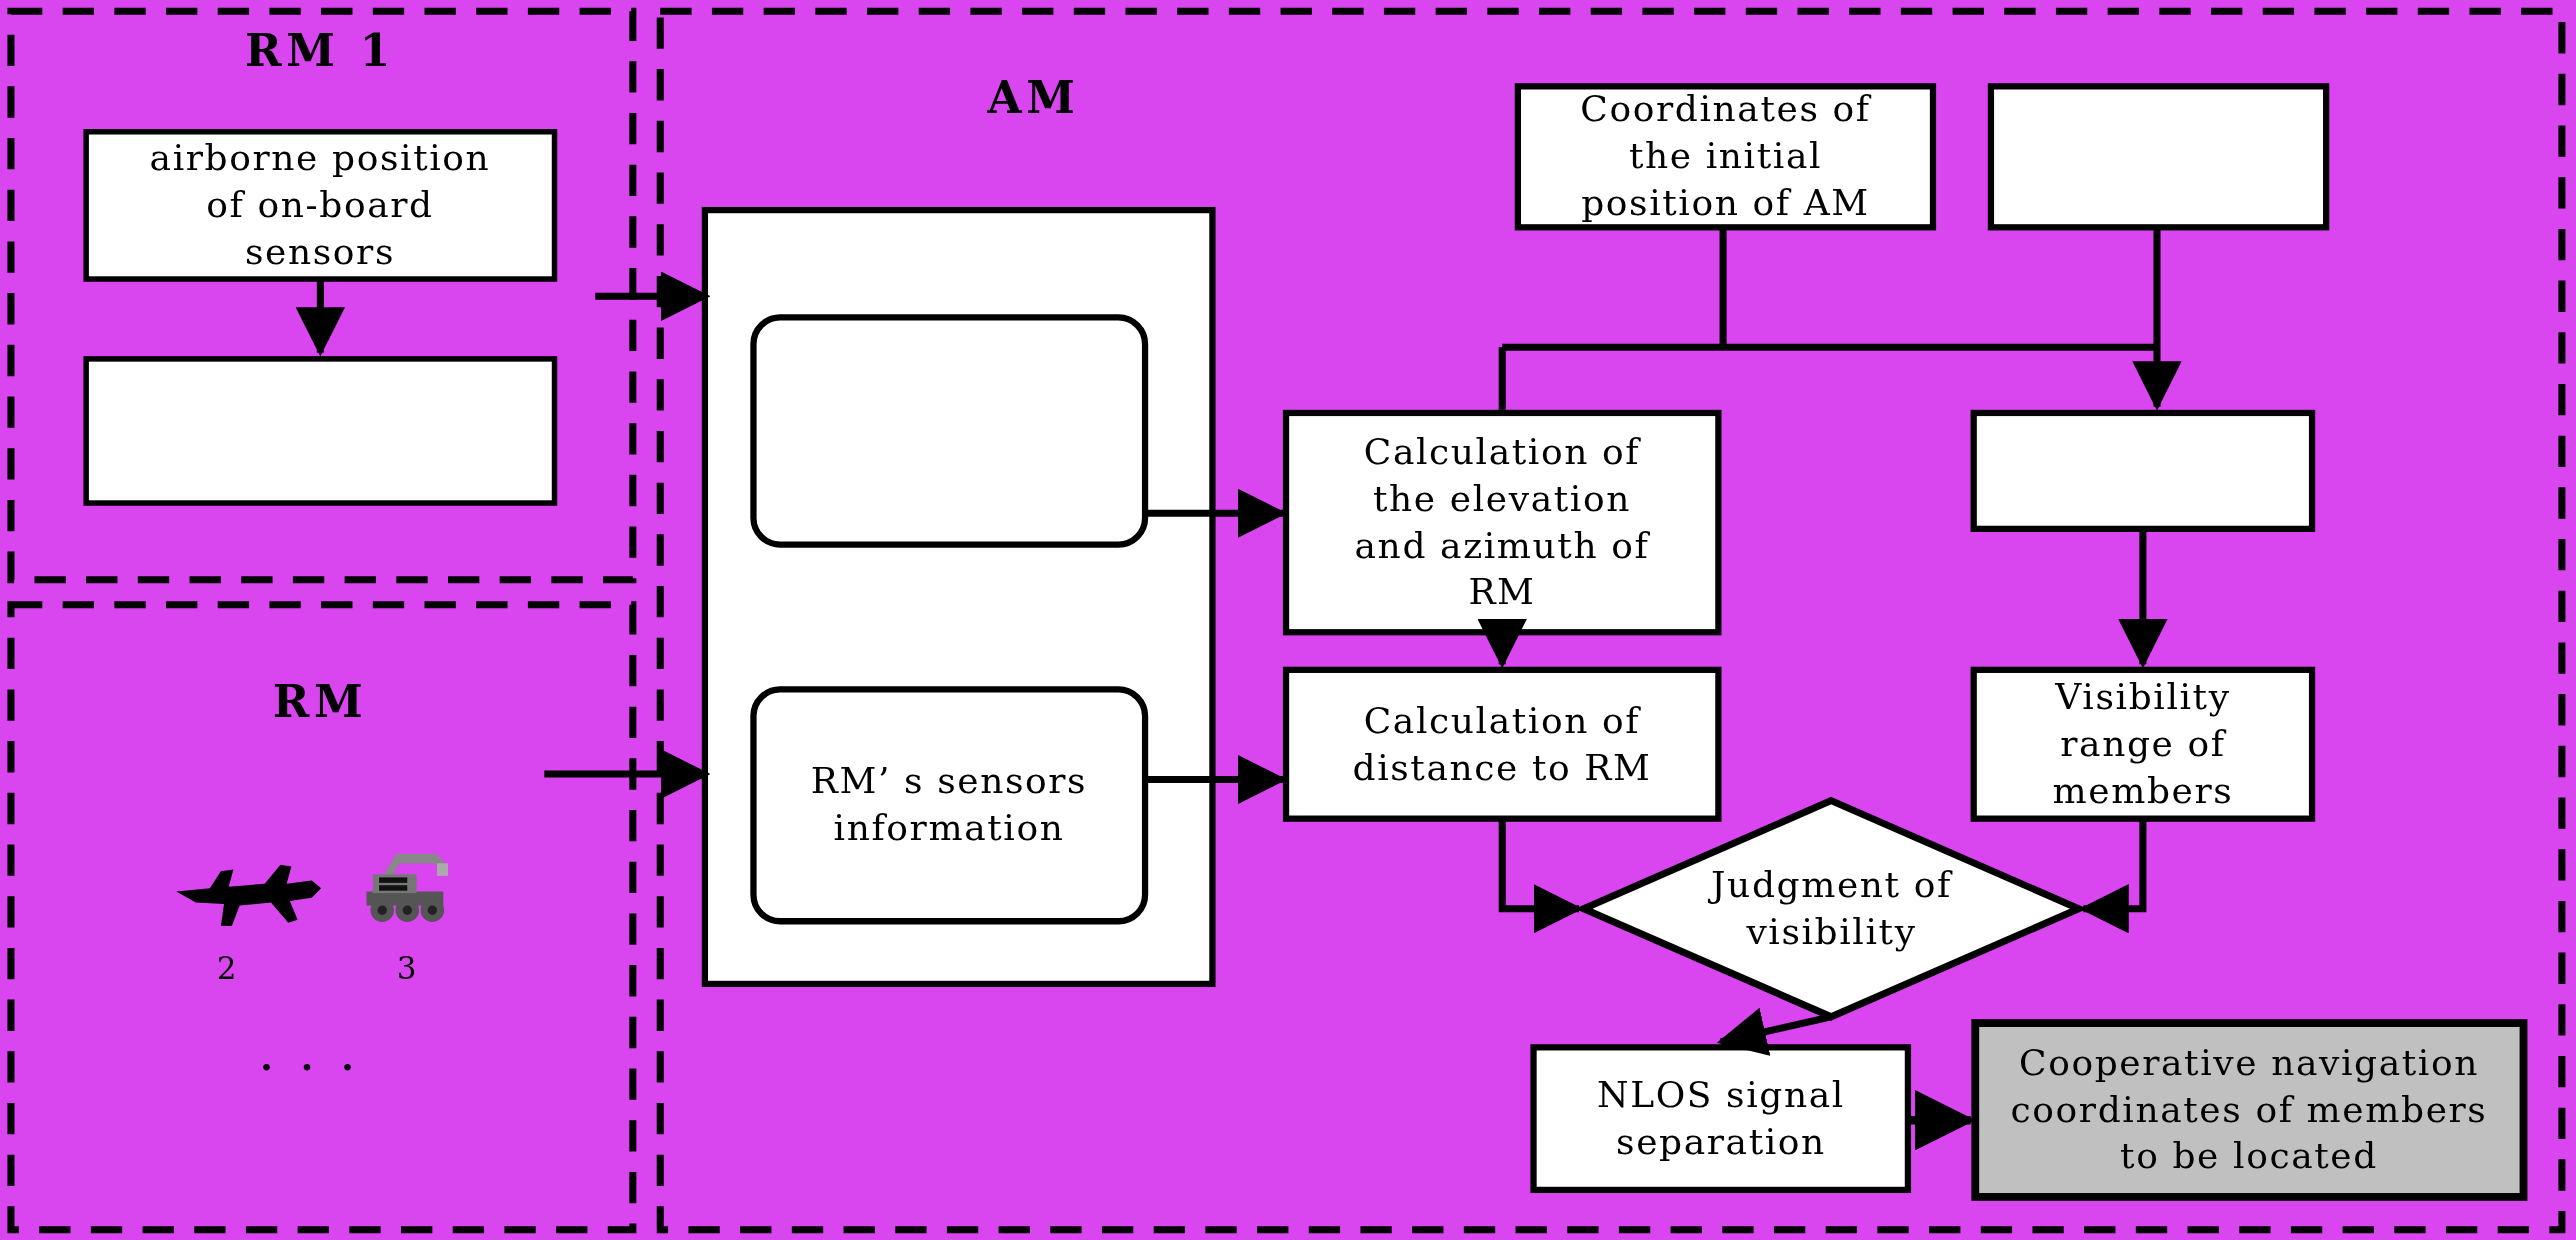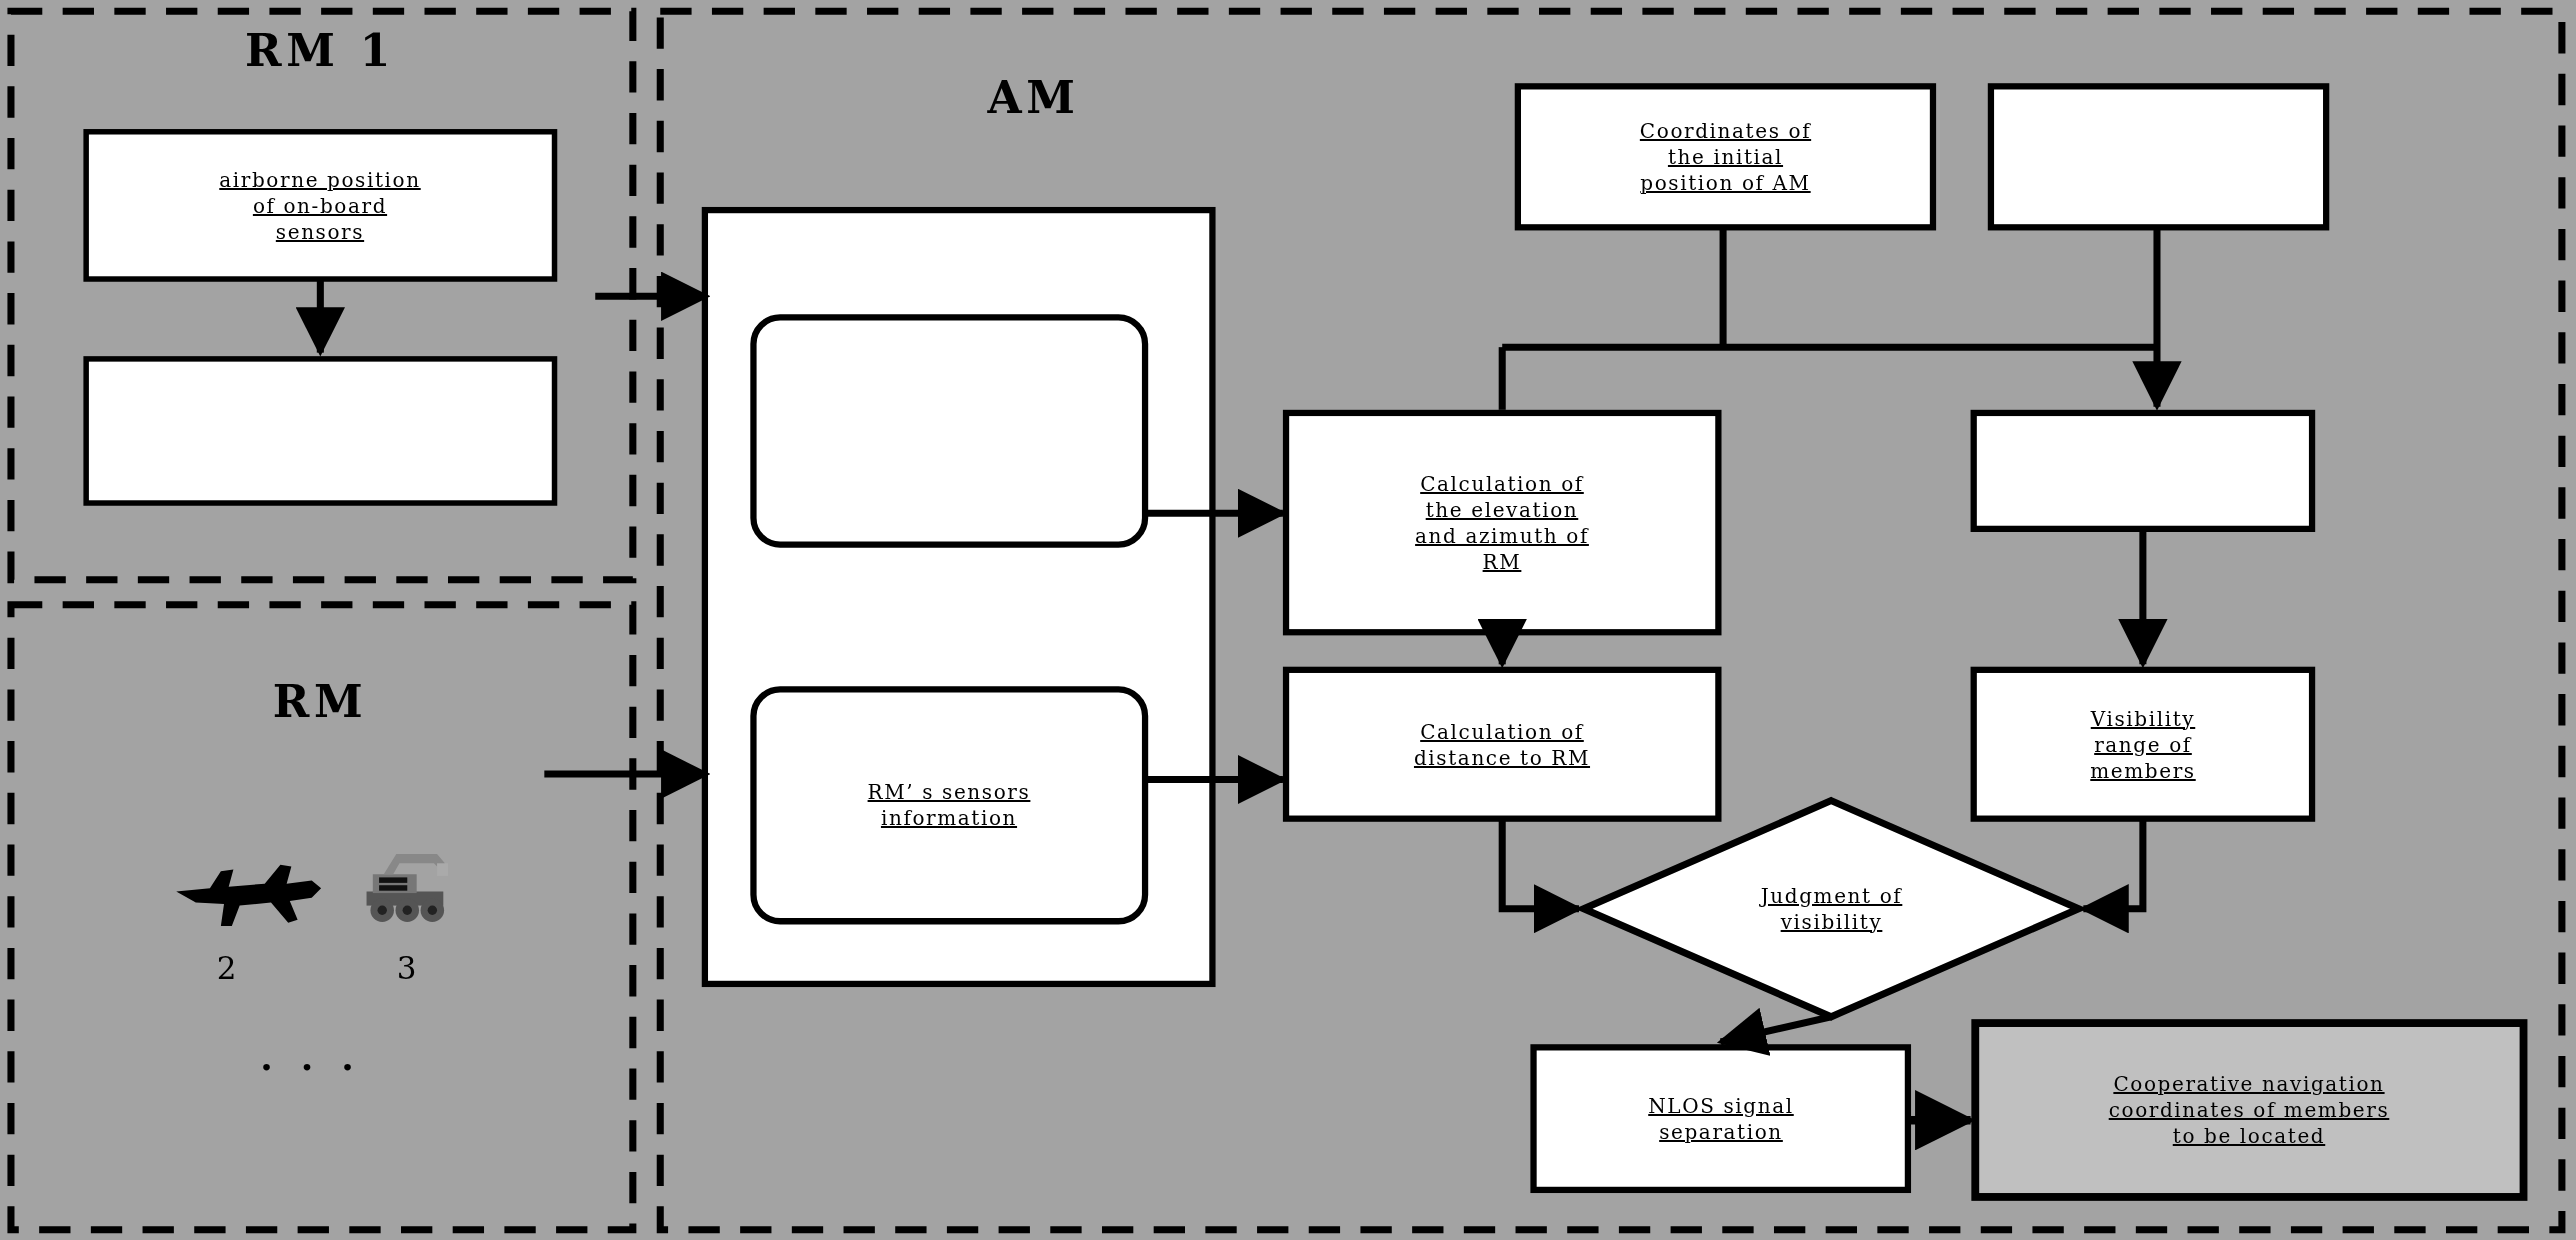--- a/index.html
+++ b/index.html
@@ -1,23 +1,23 @@
 <!DOCTYPE html>
 <html style="font-size:12.5px"><head>
 <meta charset="utf-8">
 <style>
   html,body{margin:0;padding:0;background:#fff;}
   body{font-family:"DejaVu Serif", serif;}
-  #stage{position:relative;width:2576px;height:1241px;background:#a3a3a3;overflow:hidden;}
+  #stage{position:relative;width:2576px;height:1241px;background:#d946ef;overflow:hidden;}
   svg#canvas{position:absolute;left:0;top:0;width:2576px;height:1241px;}
   .lbl{position:absolute;text-align:center;color:#000;
        font-family:"DejaVu Serif", serif;letter-spacing:1.6px;line-height:1.30;
        white-space:pre-line;display:flex;align-items:center;justify-content:center;}
   .grouptitle{font-weight:bold;letter-spacing:4.7px;font-size:44px;}
-  .boxtext{font-size:20px;text-decoration:underline;}
+  .boxtext{font-size:36px;}
   .edgelabel{font-weight:bold;font-size:23.5px;letter-spacing:0.8px;line-height:1.35;}
   .membernum{font-size:31px;}
   .dots{font-size:36px;letter-spacing:28px;font-weight:bold;}
 </style>
 </head>
 <body>
 
 <div id="stage">
 
   <svg id="canvas" viewBox="0 0 3289 1584">

